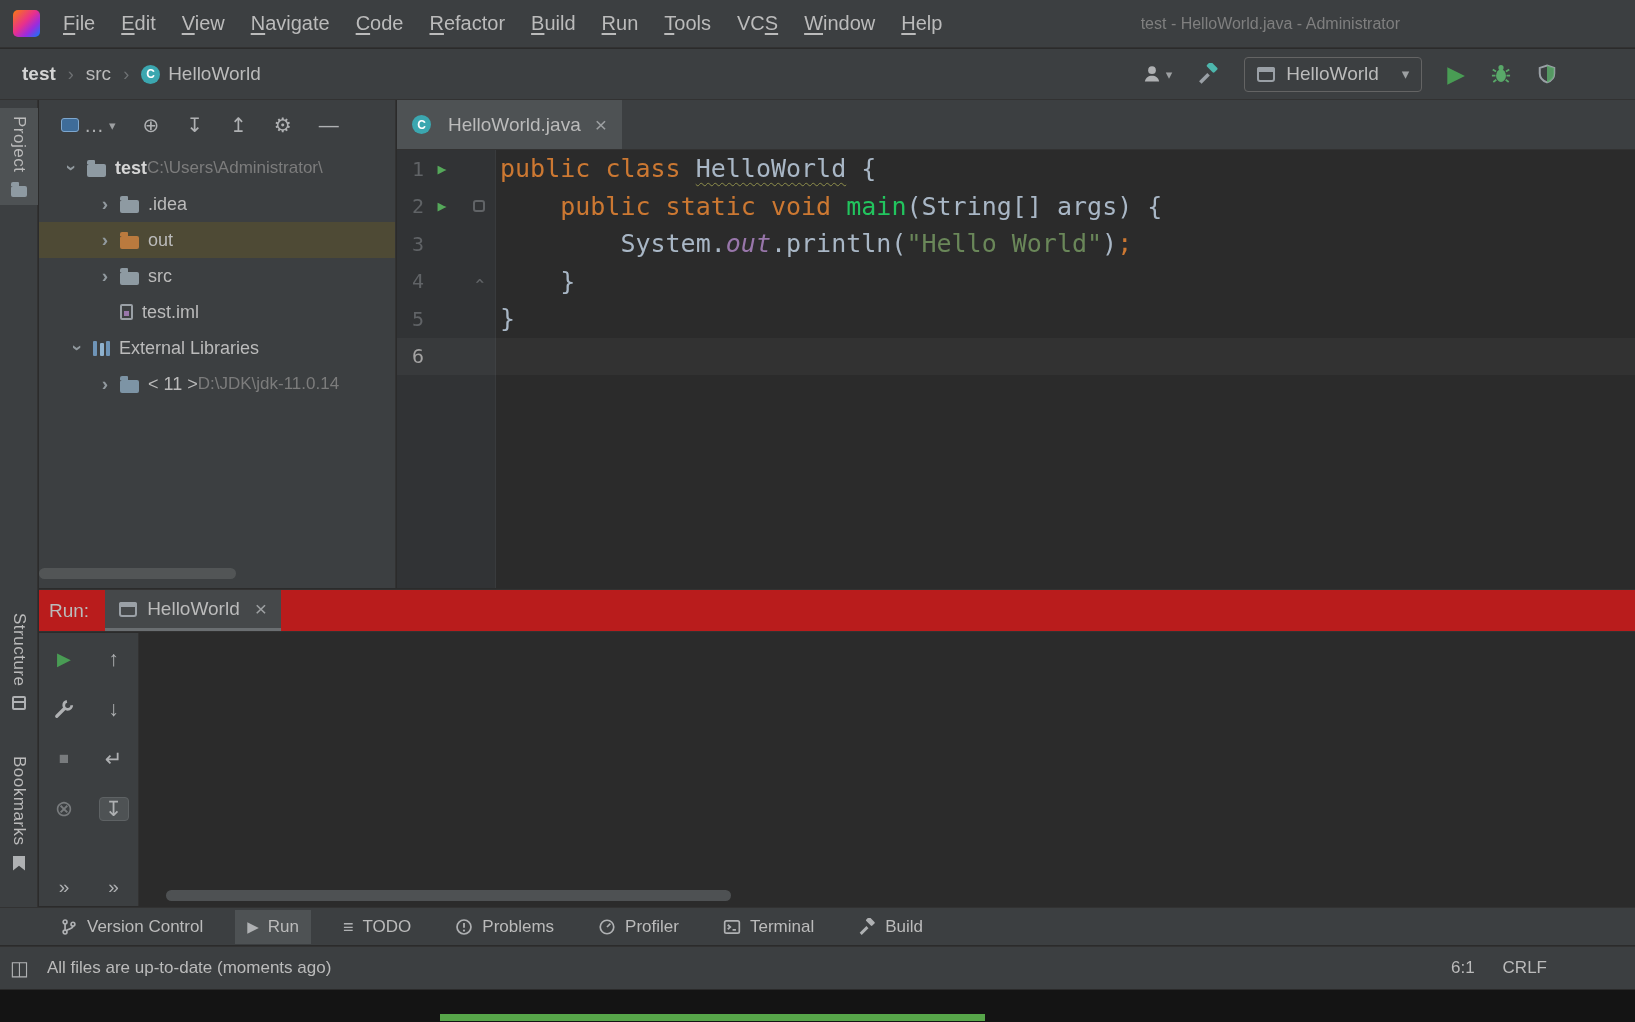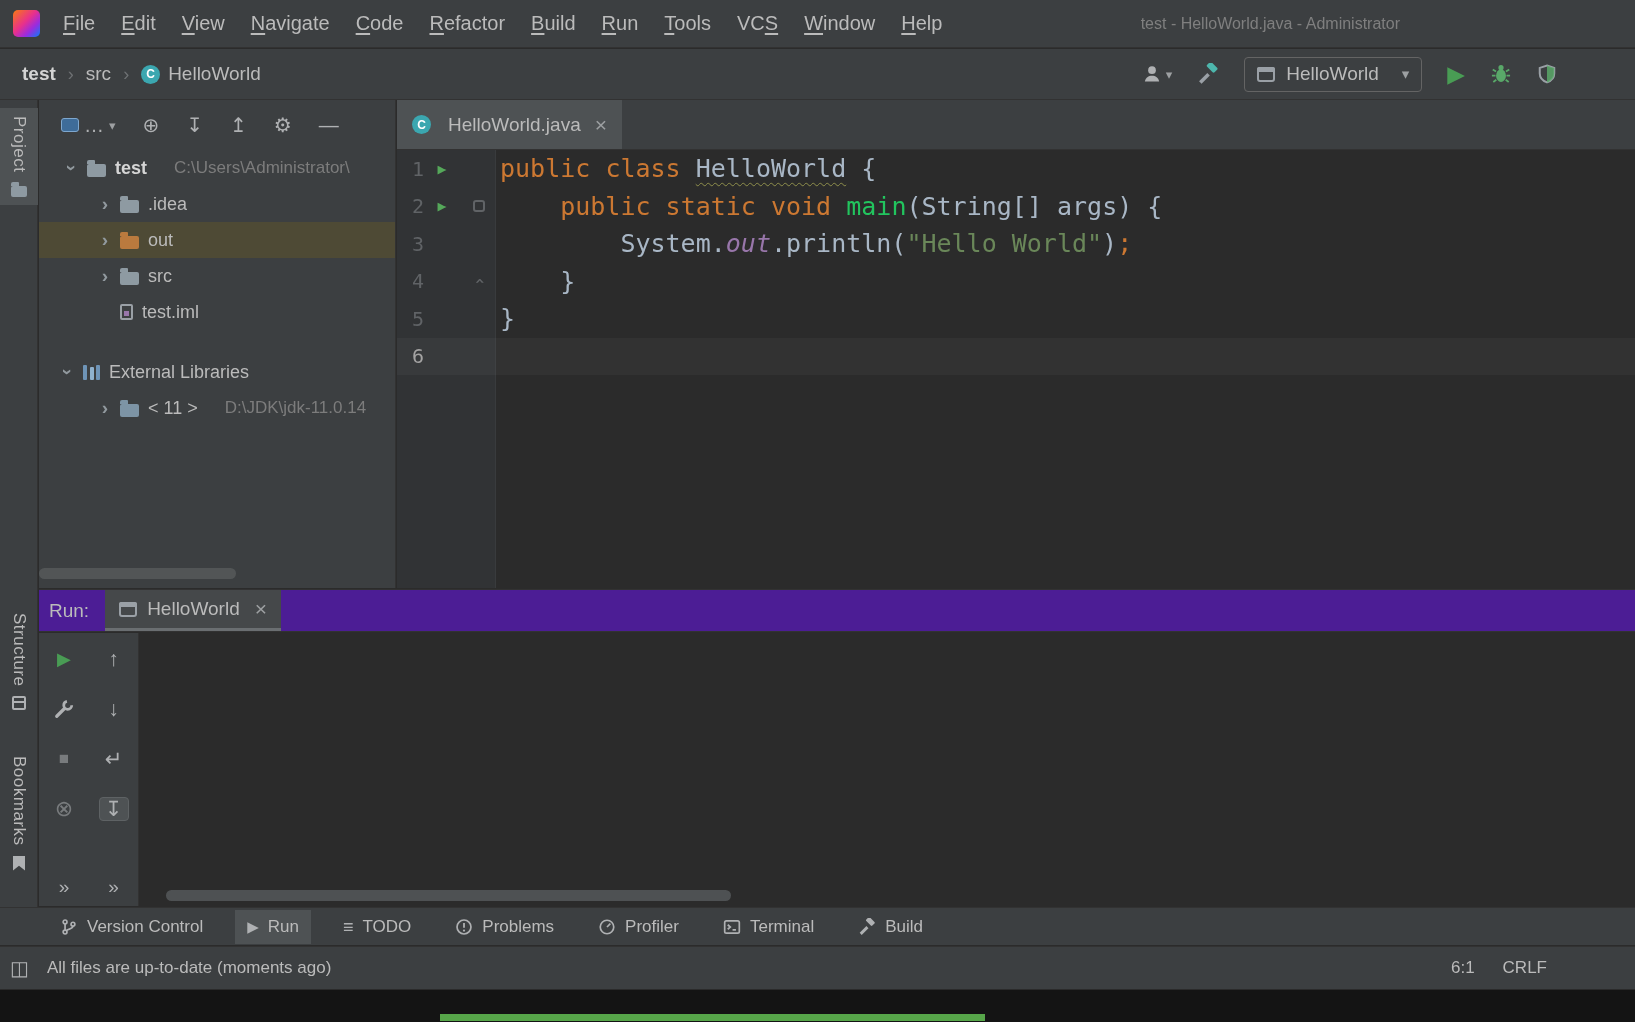--- a/index.html
+++ b/index.html
@@ -59,21 +59,21 @@
   .pt-group { display:flex; align-items:center; gap:5px; }
   .ic-monitor { width:18px; height:14px; background:#3E6C99; border:1px solid #7EA7CE; border-radius:3px; }
   .pt-glyph { font-size:20px; line-height:1; }
   .tree { position:absolute; top:50px; left:0; right:0; }
   .tree-row { height:36px; display:flex; align-items:center; font-size:18px; color:#BBBBBB; white-space:nowrap; overflow:hidden; cursor:default; }
   .tree-row.selected { background:#4E4A35; }
   .chev { width:30px; flex:none; display:inline-flex; justify-content:center; font-size:19px; color:#91999E; font-weight:bold; }
   .chev.down { transform:rotate(90deg); }
   .tree-ic { margin-right:9px; flex:none; }
   .tree-label.bold { font-weight:bold; color:#D5D5D5; }
-  .tree-suffix { color:#7C7C7C; margin-left:27px; font-size:17px; }
+  .tree-suffix { color:#7C7C7C; margin-left:0; font-size:17px; }
   .ic-file { width:13px; height:16px; border:2px solid #9AA0A6; border-radius:2px; position:relative; flex:none; }
   .ic-file::after { content:""; position:absolute; left:2px; bottom:2px; width:5px; height:5px; background:#9876AA; }
   .ic-lib { display:inline-flex; gap:2.5px; align-items:flex-end; height:16px; }
   .ic-lib i { width:4px; height:15px; background:#6E94B7; border-radius:1px; }
   .ic-lib i:nth-child(2) { background:#8FB2CE; height:13px; }
   .ic-scratch { width:17px; height:13px; border:2px solid #9AA0A6; border-radius:2px; position:relative; flex:none; }
   .ic-scratch::after { content:""; position:absolute; right:-5px; bottom:-5px; width:10px; height:10px;
                        border-radius:50%; background:#45B0C4; border:2px solid #3C3F41; }
   .tree-hscroll { position:absolute; left:0; bottom:9px; width:197px; height:11px; background:#5A5D5E; border-radius:6px; opacity:.75; }
 
@@ -96,21 +96,21 @@
   .tk-kw { color:#CC7832; }
   .tk-p  { color:#A9B7C6; }
   .tk-s  { color:#6A8759; }
   .tk-m  { color:#22c55e; }
   .tk-f  { color:#9876AA; font-style:italic; }
   .tk-cls{ color:#A9B7C6; text-decoration-line:underline; text-decoration-style:wavy;
            text-decoration-color:#8F8F4B; text-underline-offset:5px; text-decoration-thickness:1px; }
 
   
   .run-panel { position:absolute; left:39px; top:589px; right:0; height:317px; background:#2B2B2B; border-top:1px solid #323232; }
-  .run-header { height:42px; background:#4c1d95; display:flex; align-items:center; font-size:19px; color:#BBBBBB; border-bottom:1px solid #323232; }
+  .run-header { height:42px; background:#b91c1c; display:flex; align-items:center; font-size:19px; color:#BBBBBB; border-bottom:1px solid #323232; }
   .run-label { padding:0 16px 0 10px; }
   .run-tab { display:flex; align-items:center; gap:10px; padding:0 14px; height:100%; background:#45484A; border-bottom:3px solid #6A6E71; }
   .run-body { position:absolute; top:43px; left:0; right:0; bottom:0; display:flex; }
   .run-col { width:50px; flex:none; display:flex; flex-direction:column; align-items:center; padding-top:14px; gap:26px; background:#3C3F41; }
   .run-col.col2 { border-right:1px solid #323232; }
   .run-col .ic { height:24px; width:30px; display:flex; align-items:center; justify-content:center; color:#AFB1B3; font-size:21px; }
   .run-col .rerun { color:#499C54; font-size:18px; }
   .run-col .stop { color:#787B7D; font-size:17px; }
   .run-col .kill { color:#787B7D; font-size:22px; }
   .pressed { background:#4E5254; border:1px solid #5E6264; border-radius:4px; }
@@ -262,21 +262,21 @@
         <div class="tree-row" style="padding-left: 51px;">
           <span class="chev">›</span>
           <span class="tree-ic ic-folder"></span>
           <span class="tree-label">src</span>
         </div>
         <div class="tree-row" style="padding-left: 51px;">
           <span class="chev"></span>
           <span class="tree-ic ic-file"></span>
           <span class="tree-label">test.iml</span>
         </div>
-        <div class="tree-row" style="padding-left: 14px; margin-top: 24px;">
+        <div class="tree-row" style="padding-left: 24px;">
           <span class="chev down">›</span>
           <span class="tree-ic ic-lib">
             <i></i>
             <i></i>
             <i></i>
           </span>
           <span class="tree-label">External Libraries</span>
         </div>
         <div class="tree-row" style="padding-left: 51px;">
           <span class="chev">›</span>

